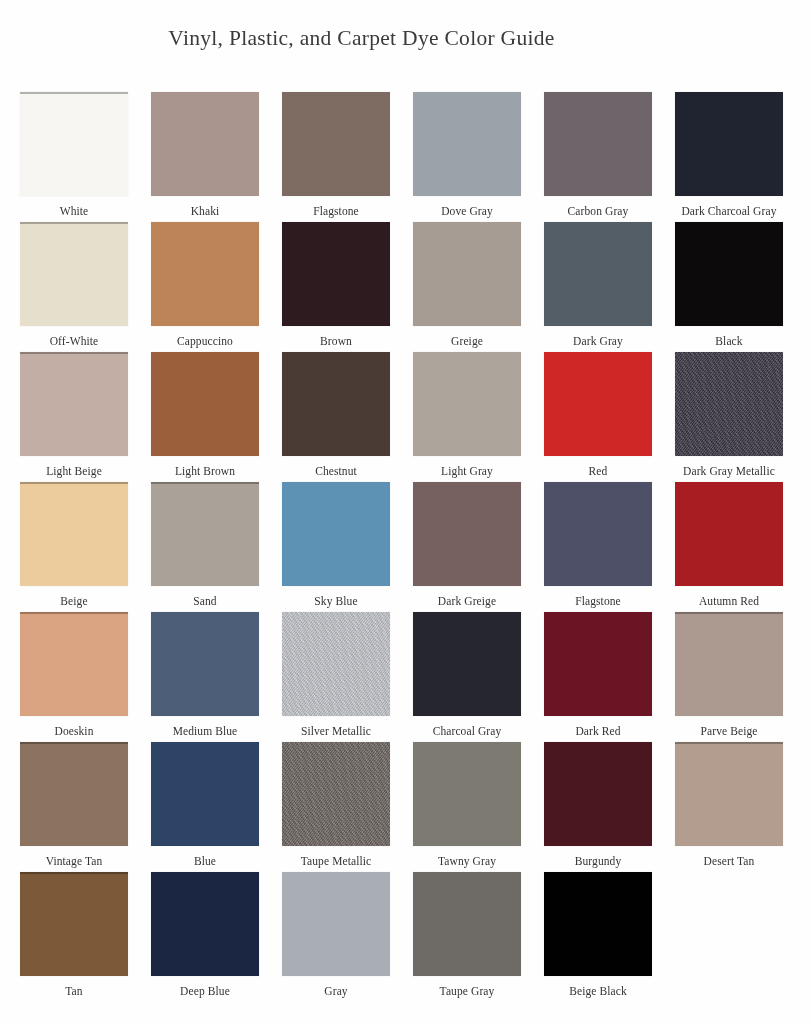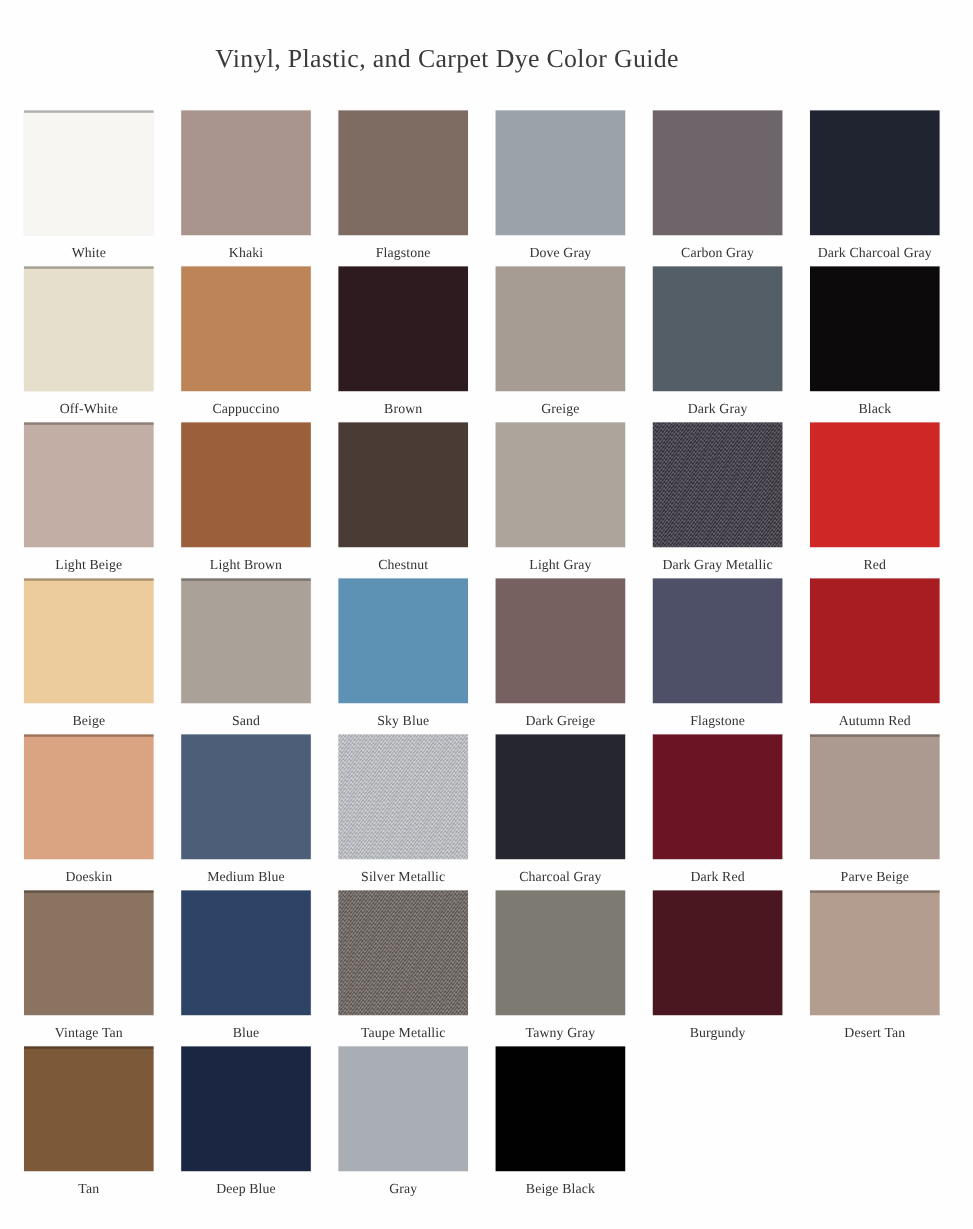--- a/index.html
+++ b/index.html
@@ -27,21 +27,21 @@
     position: absolute;
     top: 22px;
     left: 0;
     width: 715px;
     text-align: center;
     font-size: 21.5px;
     font-weight: 400;
     letter-spacing: 0.3px;
     color: #3a3a3a;
     font-family: "Liberation Serif", "DejaVu Serif", serif;
-    margin: 15px;
+    margin: 4px;
   }
   .swatch-grid {
     position: absolute;
     top: 92px;
     left: 20px;
     width: 771px;
     display: grid;
     grid-template-columns: repeat(6, 108px);
     grid-auto-rows: 130px;
     column-gap: 23px;
@@ -156,28 +156,28 @@
       </div>
       <div class="swatch-cell">
         <div class="swatch-chip" style="background-color: rgb(74, 59, 53);"></div>
         <div class="swatch-label">Chestnut</div>
       </div>
       <div class="swatch-cell">
         <div class="swatch-chip" style="background-color: rgb(173, 164, 155);"></div>
         <div class="swatch-label">Light Gray</div>
       </div>
       <div class="swatch-cell">
+        <div class="swatch-chip" style="background-color: rgb(207, 38, 38);"></div>
+        <div class="swatch-label">Red</div>
+      </div>
+      <div class="swatch-cell">
         <div class="swatch-chip metallic" style="background-color: rgb(63, 58, 70);"></div>
         <div class="swatch-label">Dark Gray Metallic</div>
       </div>
       <div class="swatch-cell">
-        <div class="swatch-chip" style="background-color: rgb(207, 38, 38);"></div>
-        <div class="swatch-label">Red</div>
-      </div>
-      <div class="swatch-cell">
         <div class="swatch-chip topline" style="background-color: rgb(236, 204, 157);"></div>
         <div class="swatch-label">Beige</div>
       </div>
       <div class="swatch-cell">
         <div class="swatch-chip topline" style="background-color: rgb(170, 161, 152);"></div>
         <div class="swatch-label">Sand</div>
       </div>
       <div class="swatch-cell">
         <div class="swatch-chip" style="background-color: rgb(94, 146, 181);"></div>
         <div class="swatch-label">Sky Blue</div>
@@ -248,18 +248,22 @@
       </div>
       <div class="swatch-cell">
         <div class="swatch-chip" style="background-color: rgb(27, 38, 66);"></div>
         <div class="swatch-label">Deep Blue</div>
       </div>
       <div class="swatch-cell">
         <div class="swatch-chip" style="background-color: rgb(168, 174, 180);"></div>
         <div class="swatch-label">Gray</div>
       </div>
       <div class="swatch-cell">
+        <div class="swatch-chip" style="background-color: rgb(110, 106, 102);"></div>
+        <div class="swatch-label">Taupe Gray</div>
+      </div>
+      <div class="swatch-cell">
         <div class="swatch-chip" style="background-color: rgb(1, 1, 1);"></div>
         <div class="swatch-label">Beige Black</div>
       </div>
     </div>
 
 </div>
 
 </body></html>

